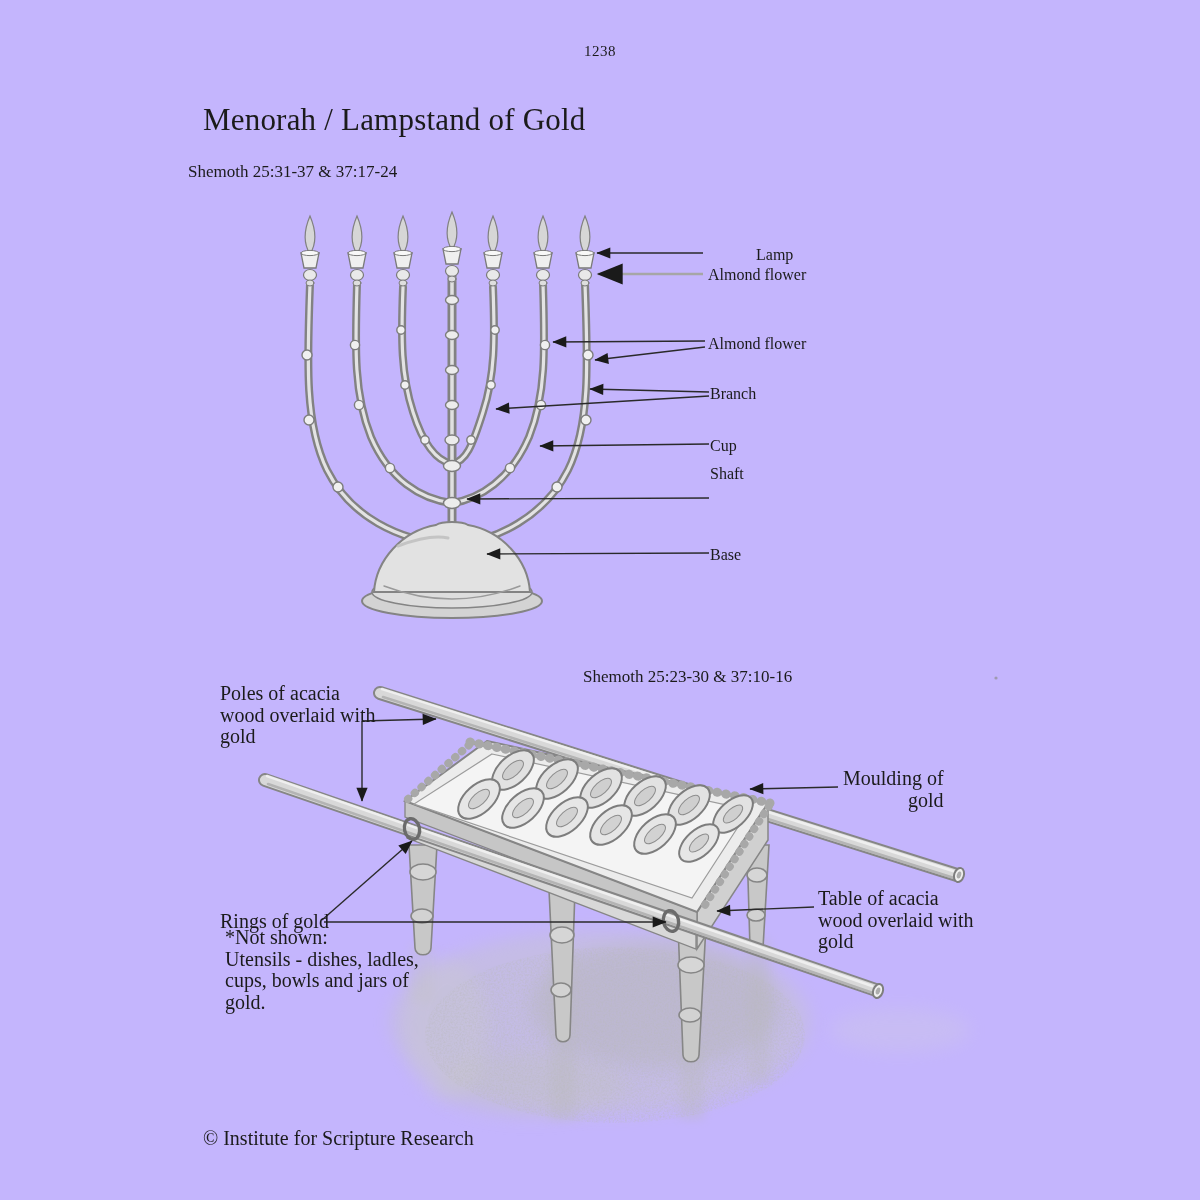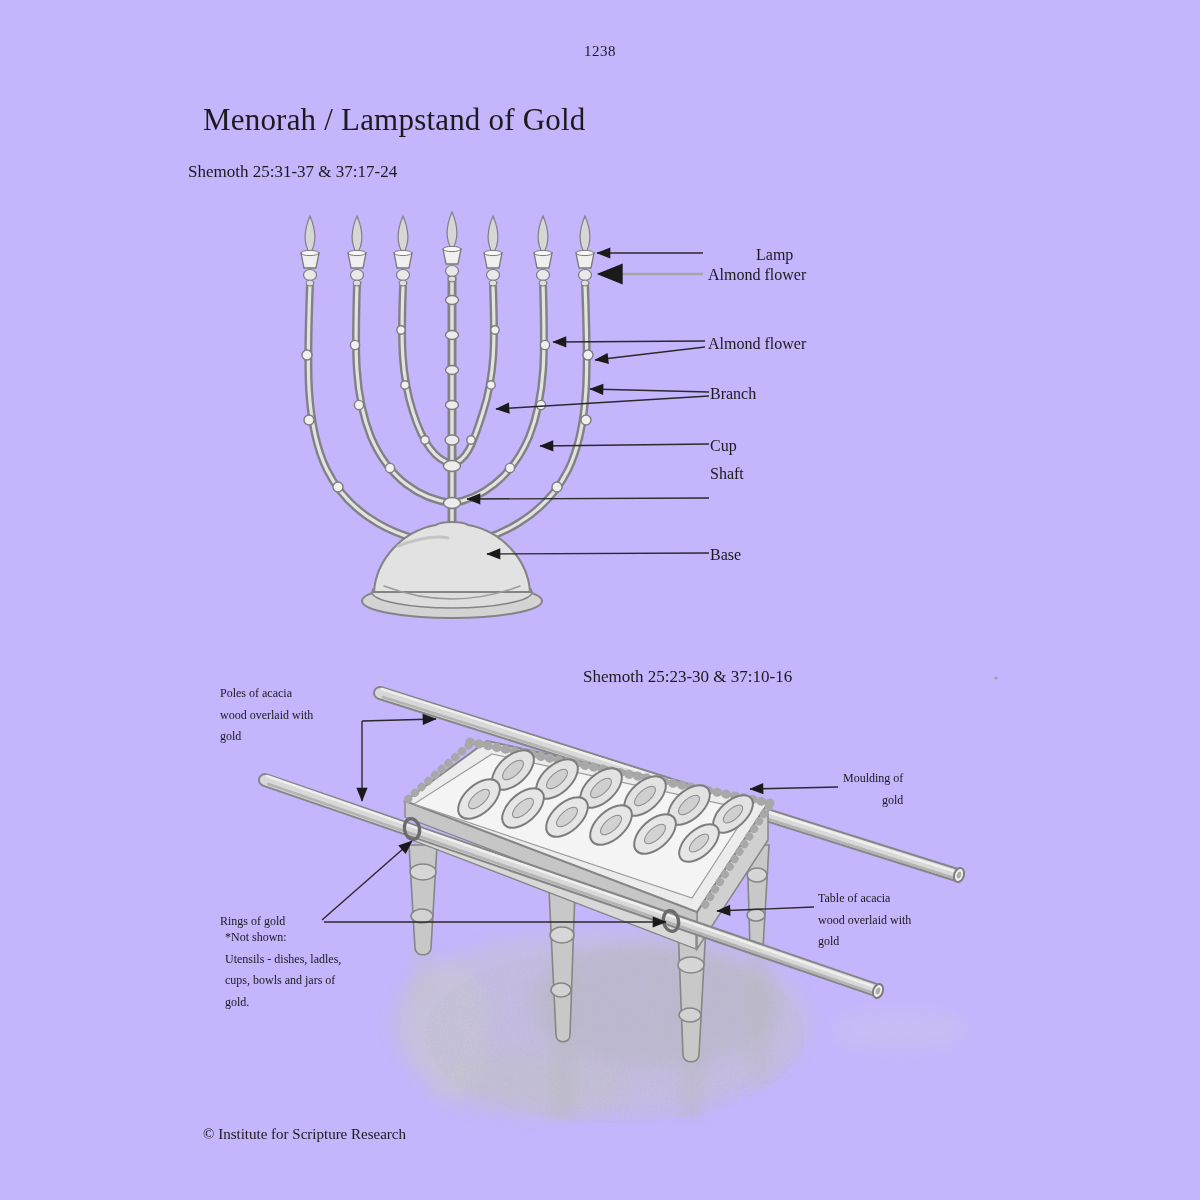--- a/index.html
+++ b/index.html
@@ -7,22 +7,22 @@
     position:relative;width:1200px;height:1200px;margin:0 auto;
     background:#c4b5fd;overflow:hidden;
     font-family:"Liberation Serif","DejaVu Serif",serif;color:#1b1b1b;
   }
   .art{position:absolute;left:0;top:0;width:1200px;height:1200px;}
   .lbl{position:absolute;white-space:pre-line;line-height:1.3;}
   .pageno{font-size:15px;letter-spacing:.5px;}
   .h1{font-size:31px;letter-spacing:.2px;}
   .ref{font-size:17px;}
   .callout{font-size:16px;line-height:21px;}
-  .callout-sm{font-size:12px;line-height:21.5px;}
-  .footer{font-size:15px;text-align:right;}
+  .callout-sm{font-size:20px;line-height:21.5px;}
+  .footer{font-size:20px;text-align:right;}
 </style>
 </head>
 <body>
 
 <div class="page">
 
   <svg class="art" viewBox="0 0 1200 1200">
     <defs>
       <marker id="ah" markerWidth="12" markerHeight="10" refX="10" refY="5" orient="auto">
         <path d="M0.5,1 L10.5,5 L0.5,9 Z" fill="#1a1a1a"></path>

